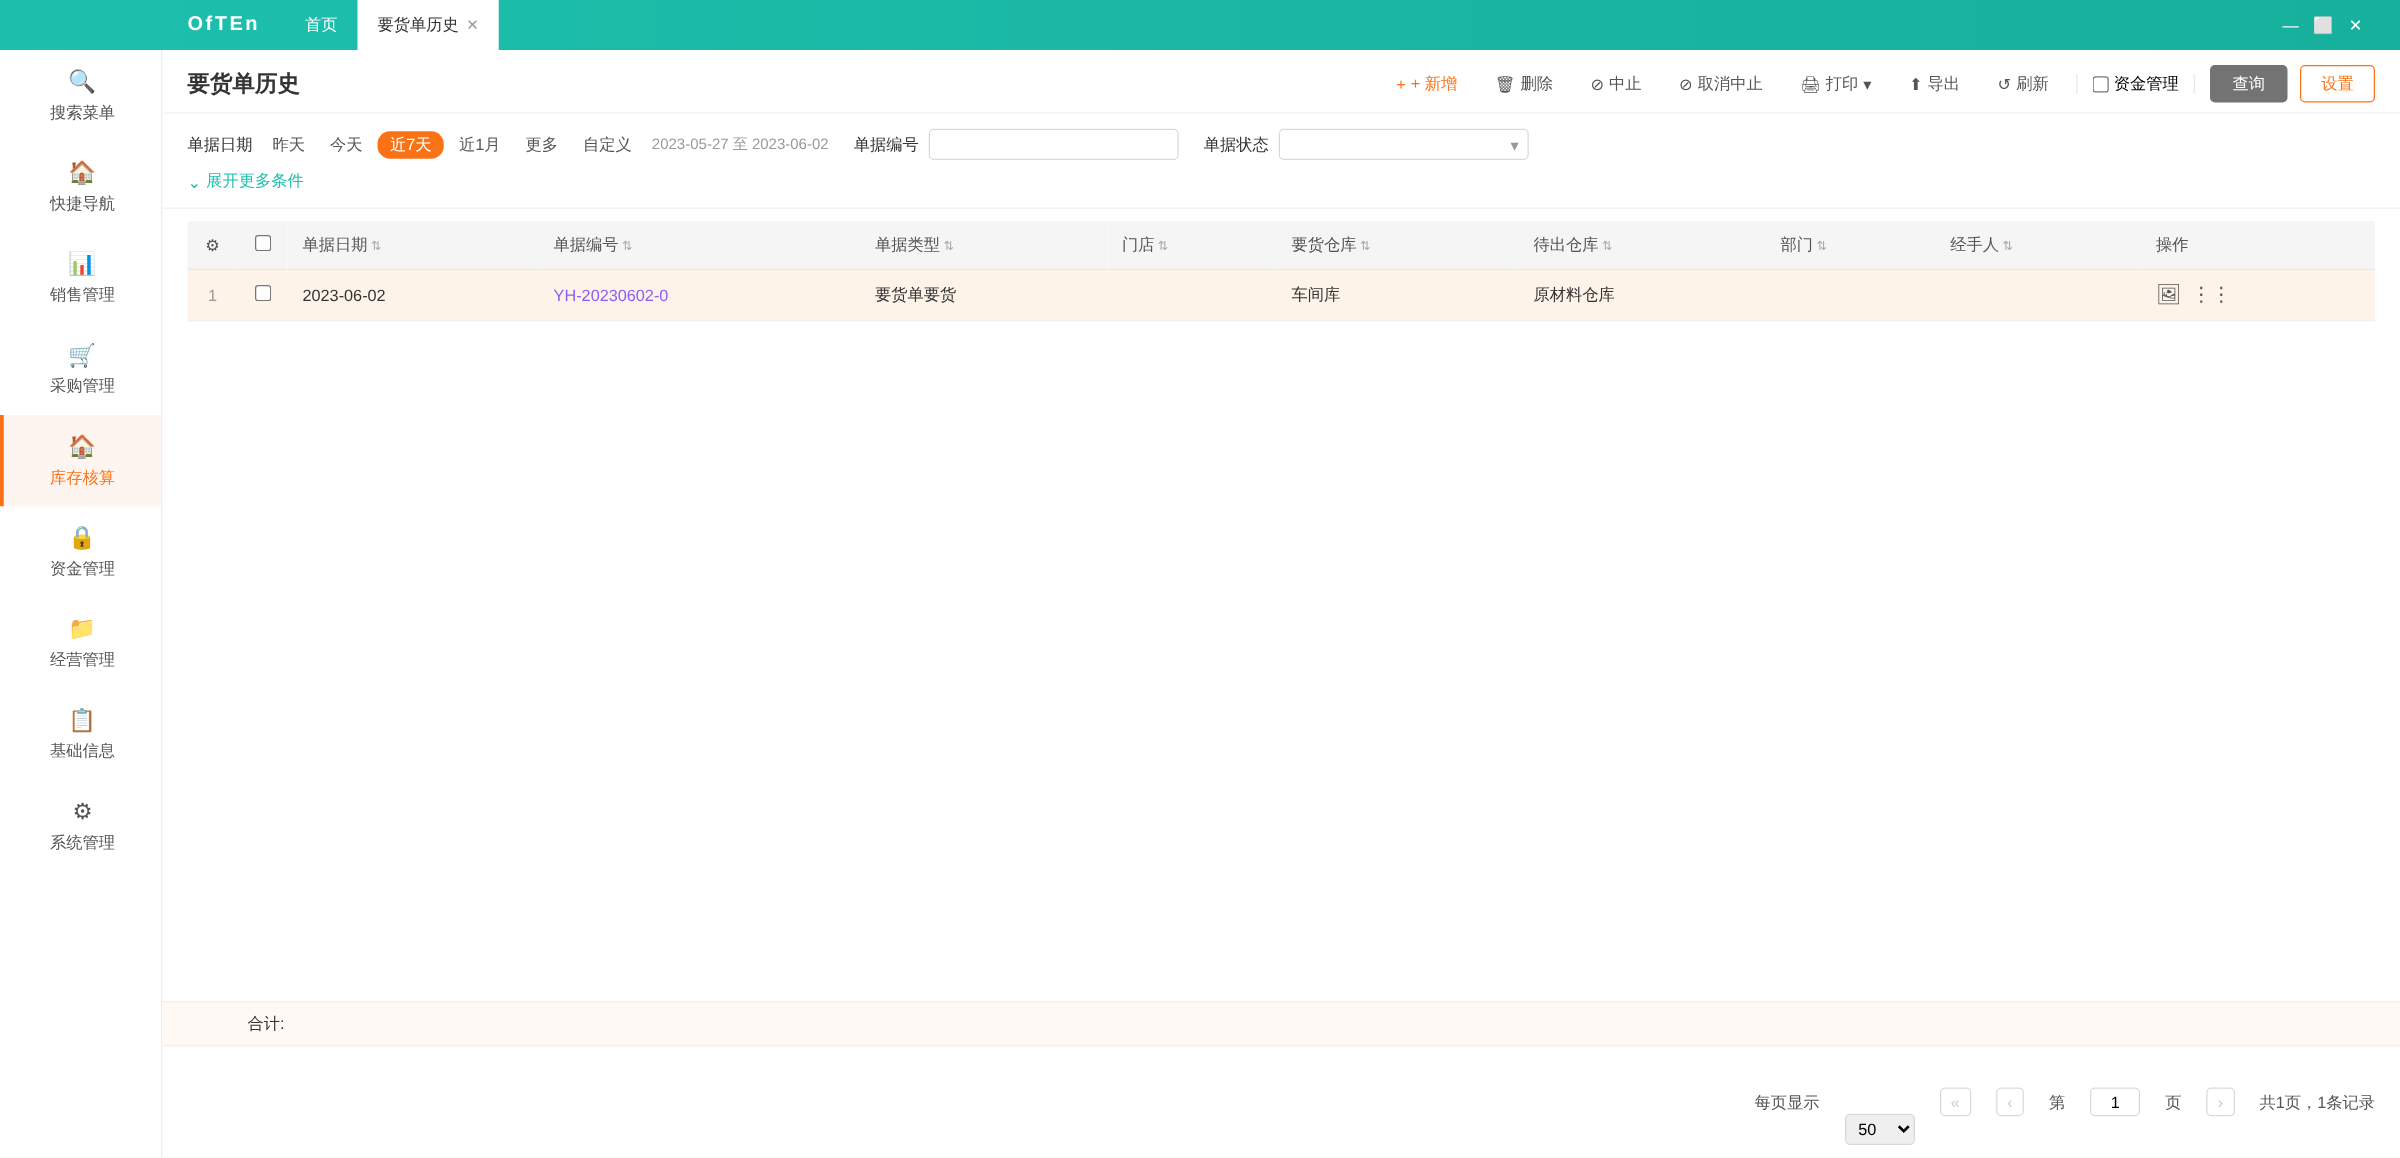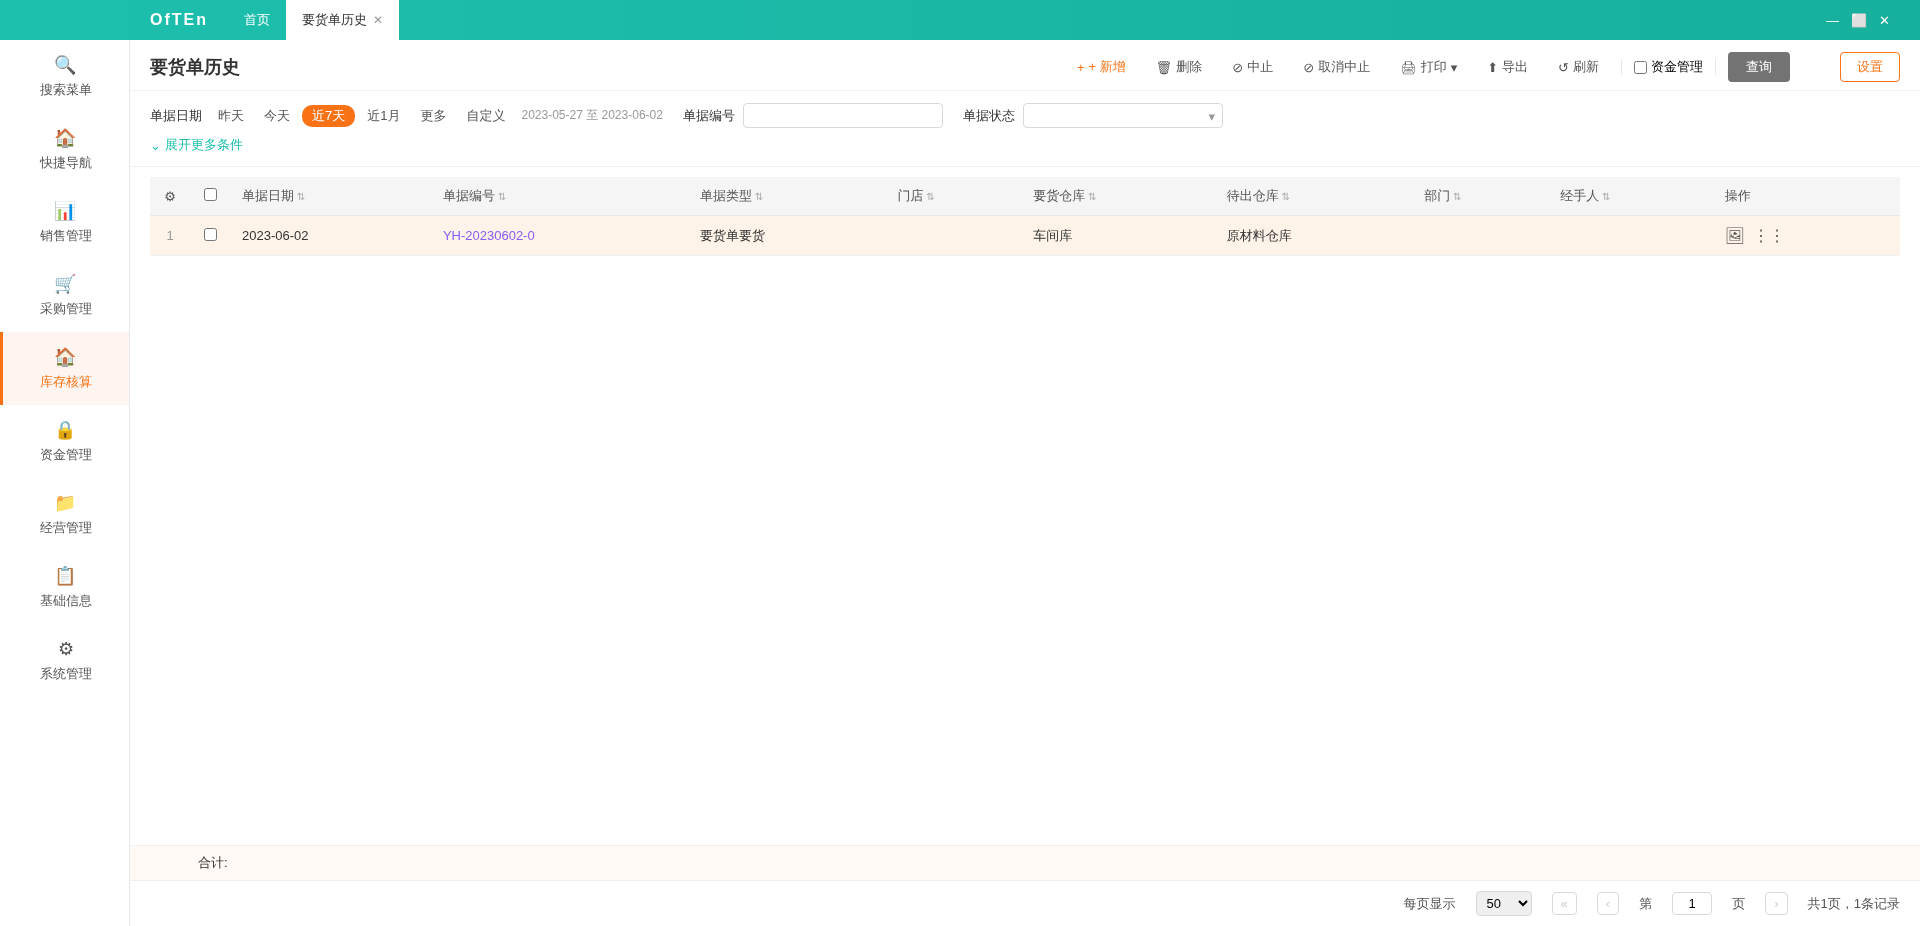--- a/index.html
+++ b/index.html
@@ -127,21 +127,20 @@
       font-size: 13px;
     }
     .btn-settings {
       background: #fff;
       color: #f97316;
       border: 1px solid #f97316;
       padding: 5px 16px;
       border-radius: 4px;
       cursor: pointer;
       font-size: 13px;
-      margin-left: 40px;
     }
 
     
     .filter-area {
       padding: 12px 20px;
       background: #fff;
       border-bottom: 1px solid #f0f0f0;
       flex-shrink: 0;
     }
     .filter-row {
@@ -276,20 +275,21 @@
       gap: 20px;
       flex-shrink: 0;
       border-top: 1px solid #f0f0f0;
     }
     .pagination-label { color: #555; font-size: 13px; }
     .pagination-select {
       border: 1px solid #d9d9d9;
       border-radius: 4px;
       padding: 3px 6px;
       font-size: 13px;
+      margin-top: 44px;
     }
     .page-btn {
       border: 1px solid #d9d9d9;
       background: #fff;
       padding: 3px 8px;
       border-radius: 4px;
       cursor: pointer;
       font-size: 13px;
       color: #555;
     }

